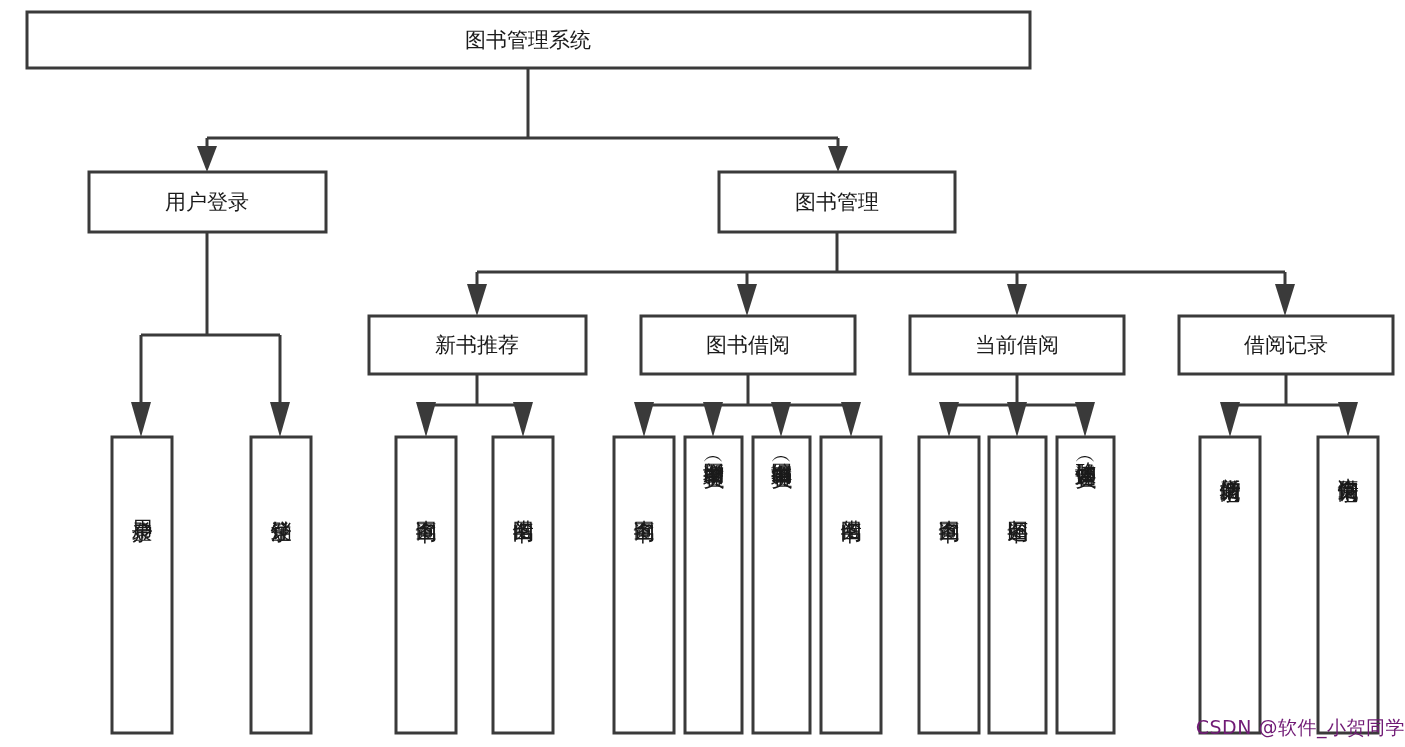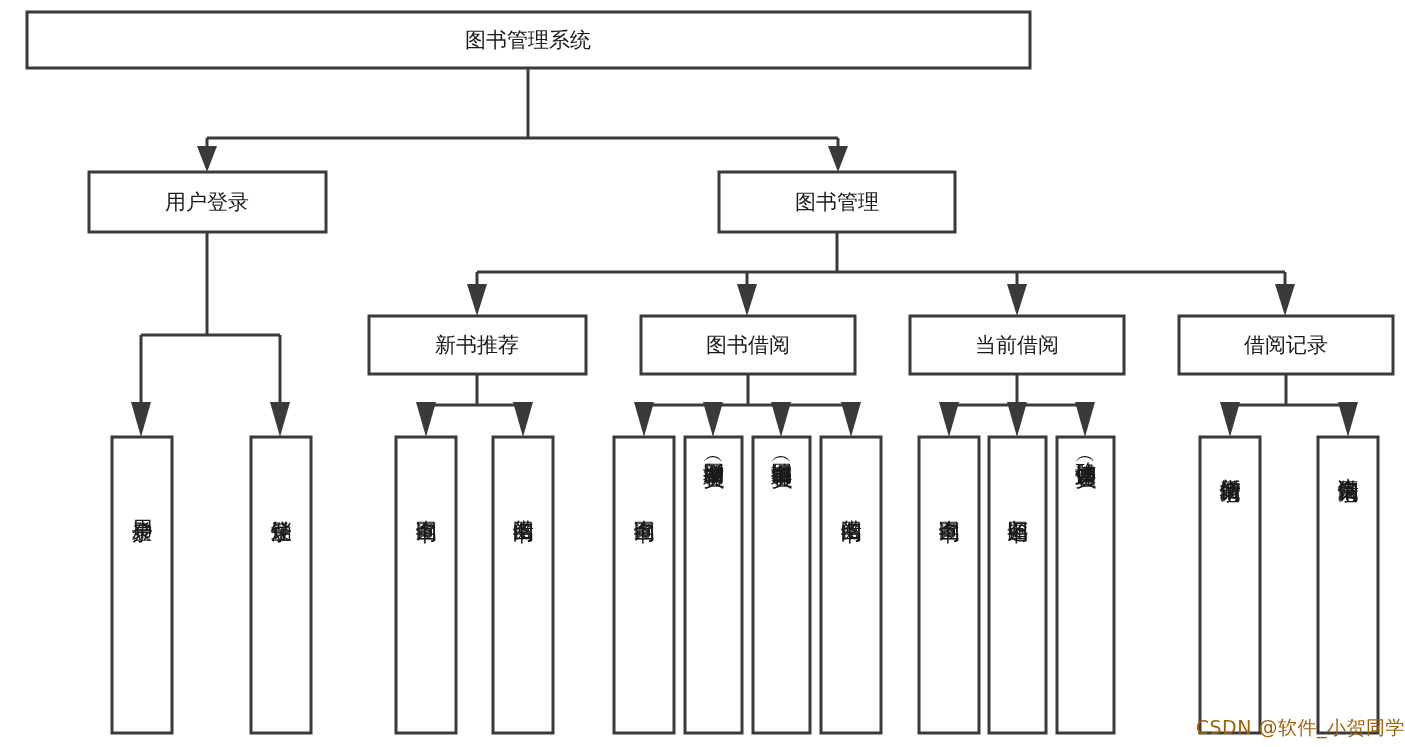--- a/index.html
+++ b/index.html
@@ -69,21 +69,21 @@
     text-orientation: upright;
     letter-spacing: 1px;
     white-space: nowrap;
   }
   #watermark {
     position: absolute;
     right: 8px;
     bottom: 6px;
     font-family: "DejaVu Sans", "Liberation Sans", sans-serif;
     font-size: 19px;
-    color: #a16207;
+    color: #701a75;
     letter-spacing: 0.5px;
     user-select: none;
     white-space: nowrap;
   }
 </style>
 </head>
 <body>
 
 <div id="diagram-root">
 

